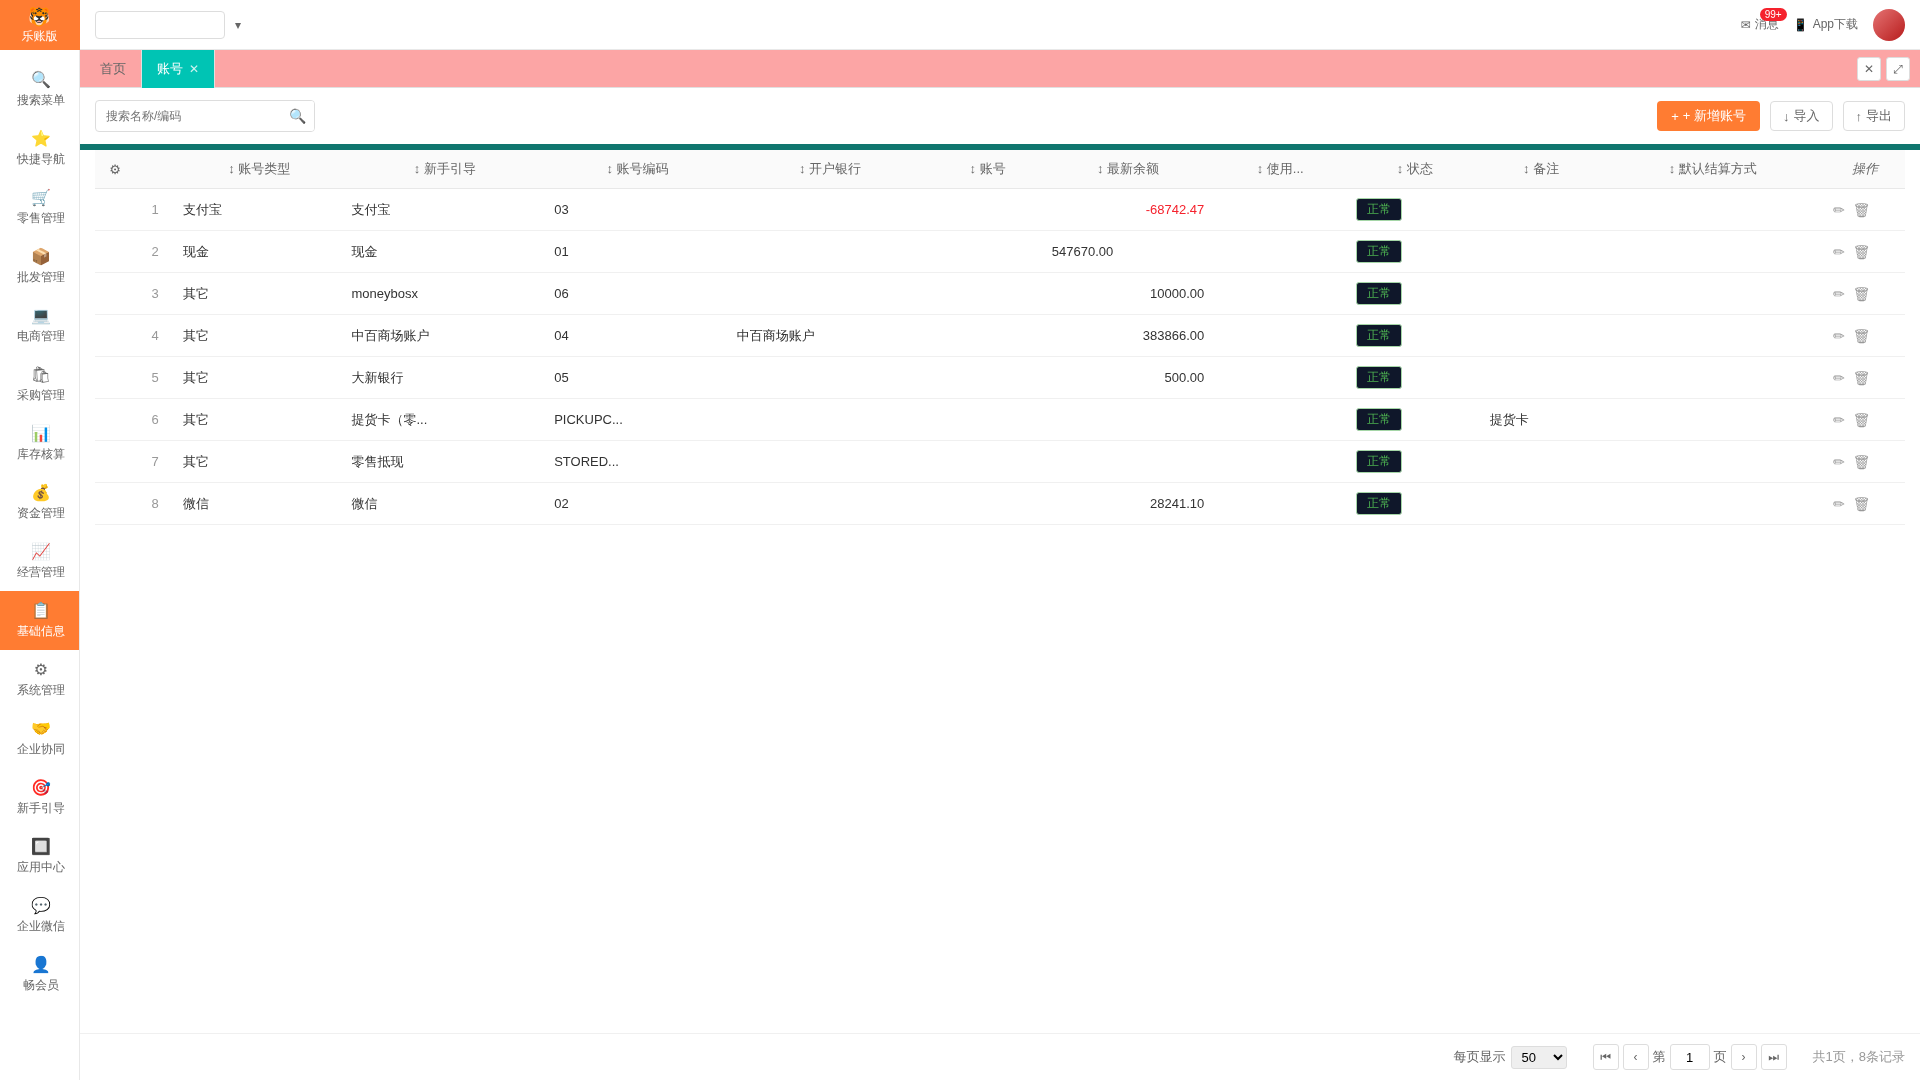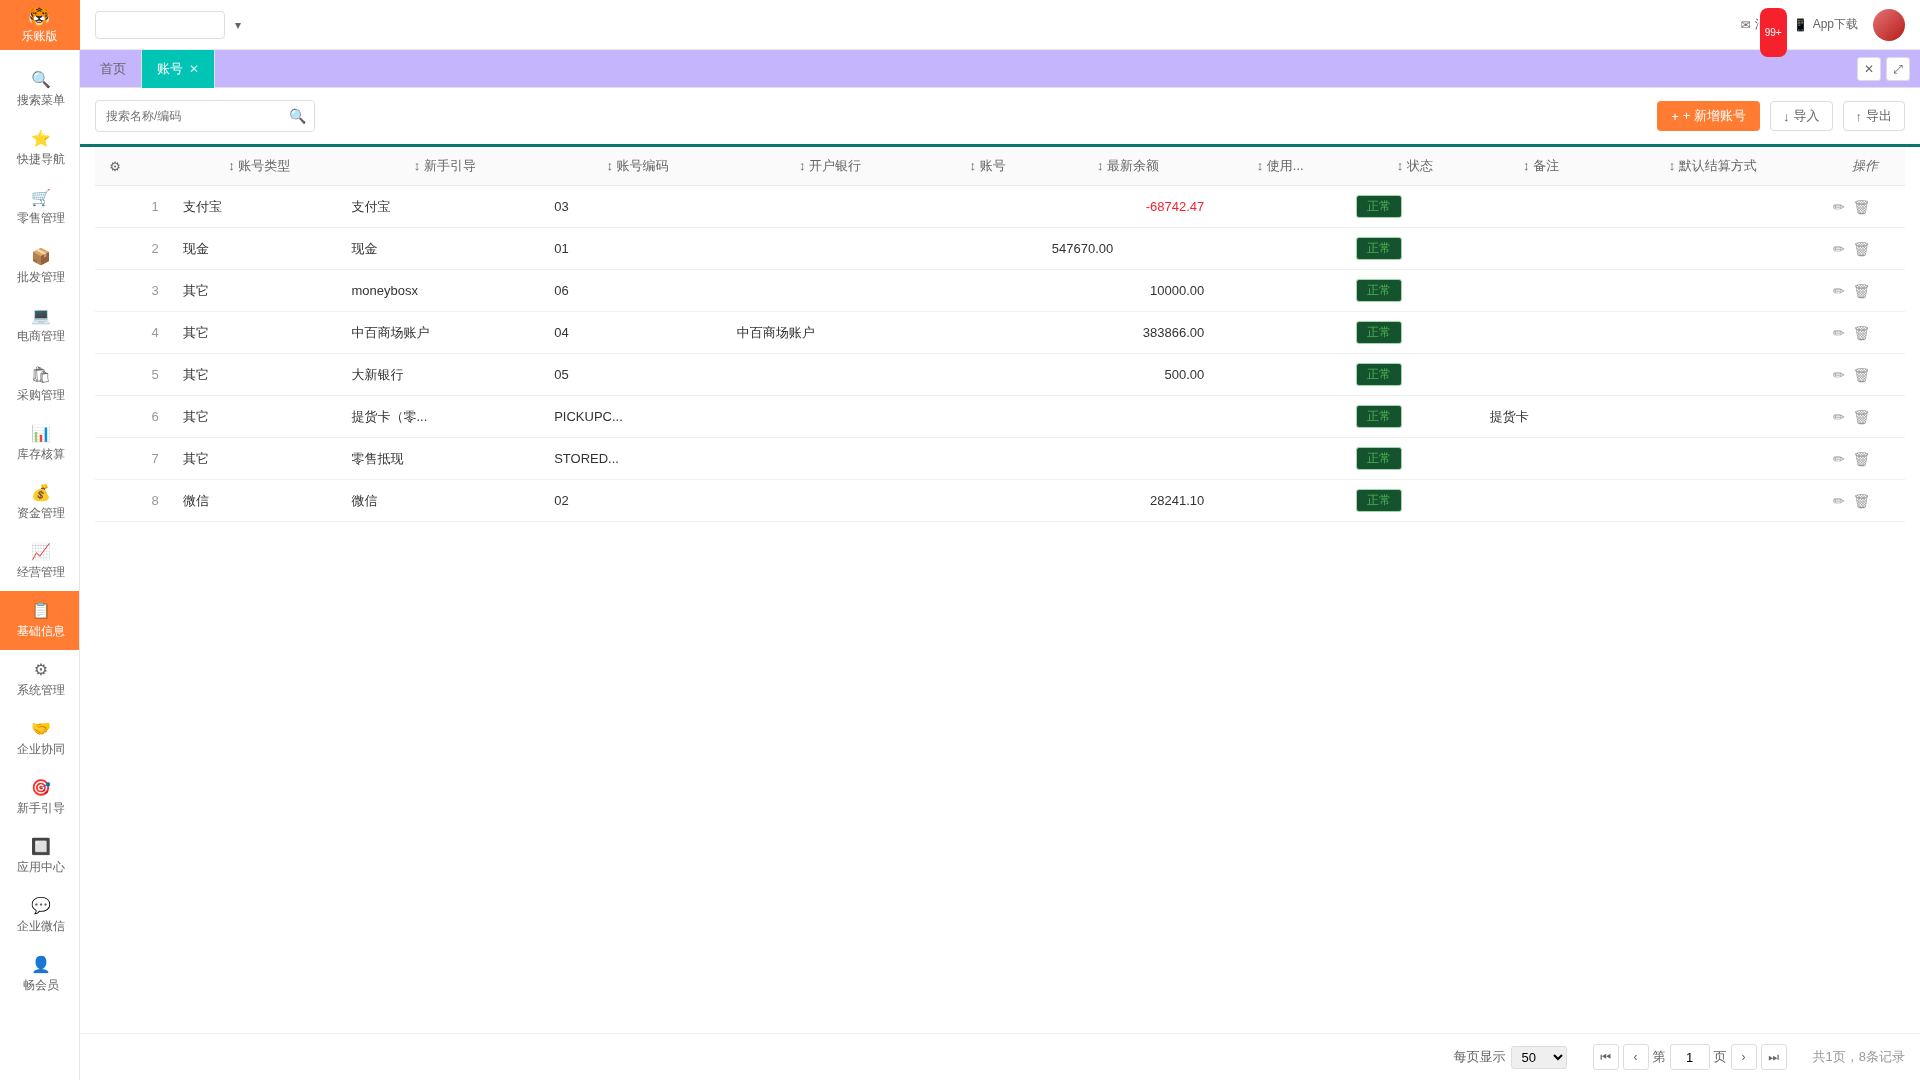--- a/index.html
+++ b/index.html
@@ -109,21 +109,21 @@
       gap: 4px;
       cursor: pointer;
       position: relative;
       font-size: 12px;
       color: #666;
     }
     .msg-badge {
       background: #f5222d;
       color: #fff;
       border-radius: 8px;
-      padding: 19px 5px;
+      padding: 1px 5px;
       font-size: 10px;
       position: absolute;
       top: -8px;
       right: -8px;
     }
     .header-app {
       display: flex;
       align-items: center;
       gap: 4px;
       cursor: pointer;
@@ -134,21 +134,21 @@
       width: 32px;
       height: 32px;
       border-radius: 50%;
       background: #ccc;
       overflow: hidden;
     }
 
     
     .tab-bar {
       height: 38px;
-      background: #c4b5fd;
+      background: #fca5a5;
       display: flex;
       border-bottom: 1px solid #e0e0e0;
       flex-shrink: 0;
       padding: 0 5px;
     }
     .tab-item {
       display: flex;
       align-items: center;
       padding: 0 15px;
       height: 38px;
@@ -199,21 +199,21 @@
       margin: 0;
     }
 
     
     .content-toolbar {
       display: flex;
       align-items: center;
       justify-content: space-between;
       padding: 12px 15px;
       background: #fff;
-      border-bottom: 3px solid #0f766e;
+      border-bottom: 6px solid #0f766e;
       flex-shrink: 0;
     }
     .search-box {
       display: flex;
       align-items: center;
       border: 1px solid #ddd;
       border-radius: 4px;
       overflow: hidden;
       width: 220px;
       height: 32px;
@@ -300,21 +300,21 @@
       padding: 9px 8px;
       color: #333;
       white-space: nowrap;
     }
     td.row-num { color: #999; text-align: center; width: 40px; }
     .status-badge {
       display: inline-block;
       padding: 2px 10px;
       border-radius: 3px;
       font-size: 12px;
-      background: #14532d;
+      background: #0f172a;
       color: #4caf50;
       border: 1px solid #a5d6a7;
     }
     .action-btns { display: flex; gap: 8px; align-items: center; }
     .action-btn {
       color: #999;
       cursor: pointer;
       font-size: 14px;
     }
 

